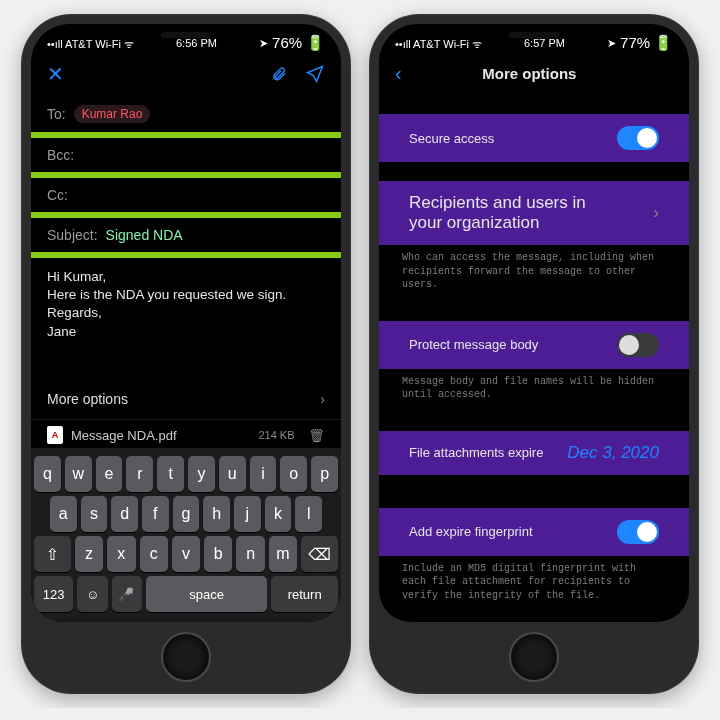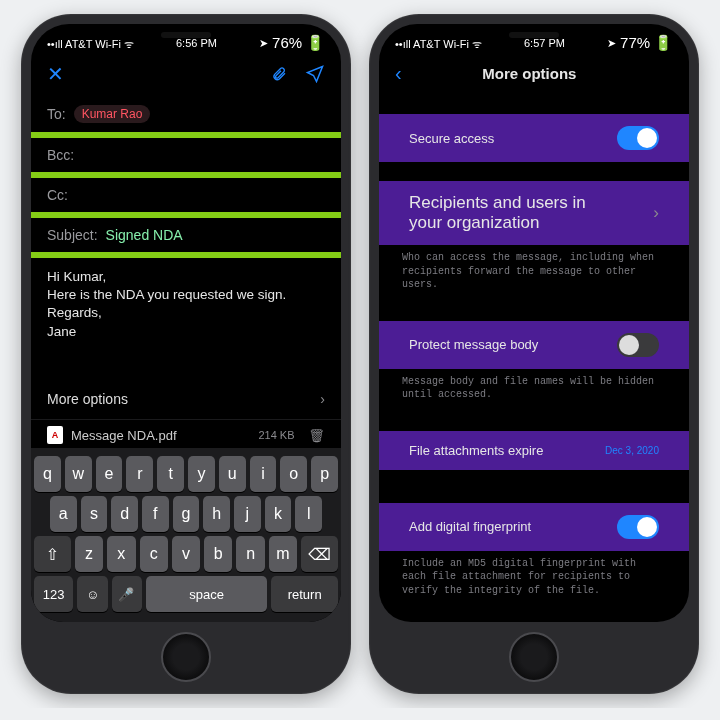--- a/index.html
+++ b/index.html
@@ -153,21 +153,21 @@
     background:#3a3a3c; position:relative;
   }
   .toggle.on { background:#1f86ff; }
   .toggle::after{
     content:""; position:absolute; top:2px;
     width:20px; height:20px; background:#fff; border-radius:50%;
     transition:none;
   }
   .toggle.on::after{ right:2px; }
   .toggle.off::after{ left:2px; background:#ddd; }
-  .valtext { color:#1f86ff; font-size:10px; }
+  .valtext { color:#1f86ff; font-size:17px;font-style:italic; }
 
   .home-btn {
     position:absolute;
     bottom:12px; left:50%; transform:translateX(-50%);
     width:50px; height:50px;
     border:2px solid #4a4a4e;
     border-radius:50%;
     background: radial-gradient(circle,#1a1a1c 40%, #000 100%);
   }
 </style>
@@ -315,21 +315,21 @@
       </div>
       <div class="hint">Message body and file names will be hidden until accessed.</div>
 
       <div class="set-row">
         <span>File attachments expire</span>
         <span class="valtext">Dec 3, 2020</span>
       </div>
       <div class="gap"></div>
 
       <div class="set-row">
-        <span>Add digital fingerprint</span>
+        <span>Add expire fingerprint</span>
         <span class="toggle on"></span>
       </div>
       <div class="hint">Include an MD5 digital fingerprint with each file attachment for recipients to verify the integrity of the file.</div>
 
       <div class="set-row">
         <span class="toggle on"></span>
       </div>
       <div class="gap"></div>
 
       <div class="set-row">

